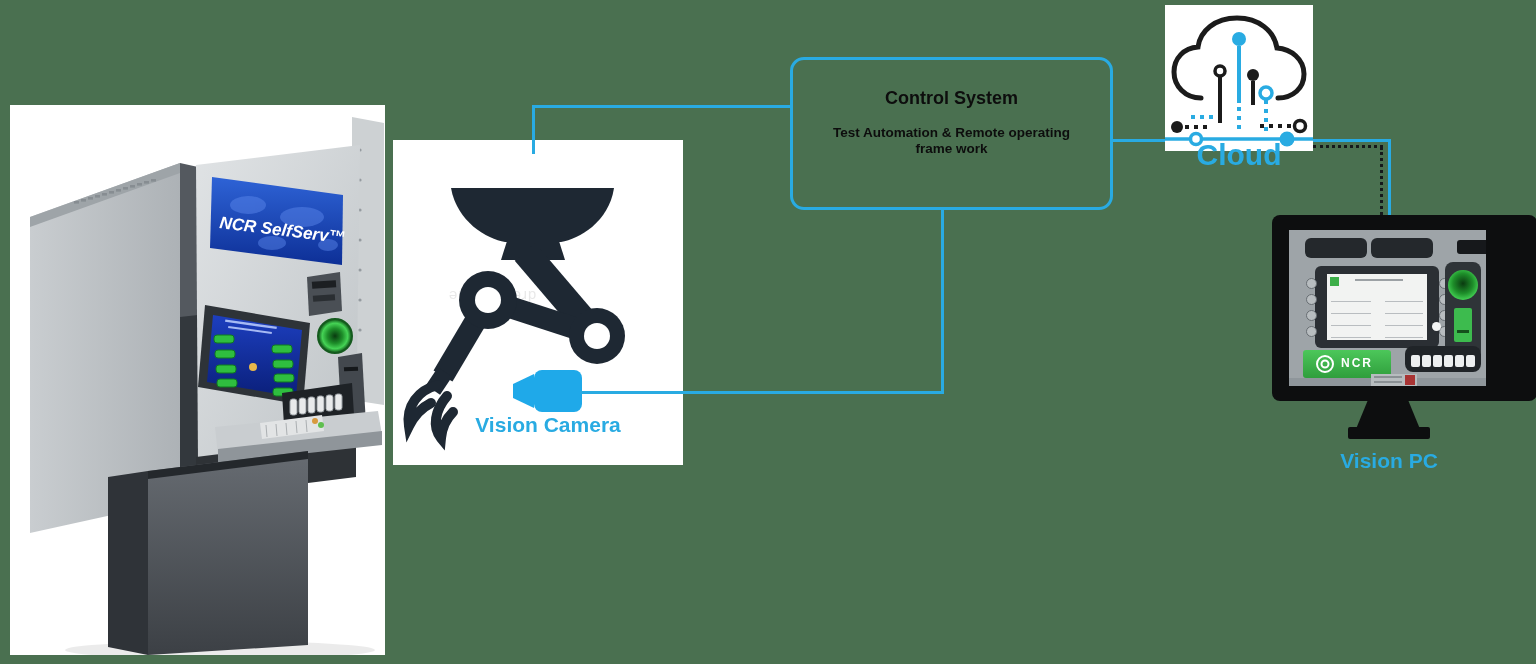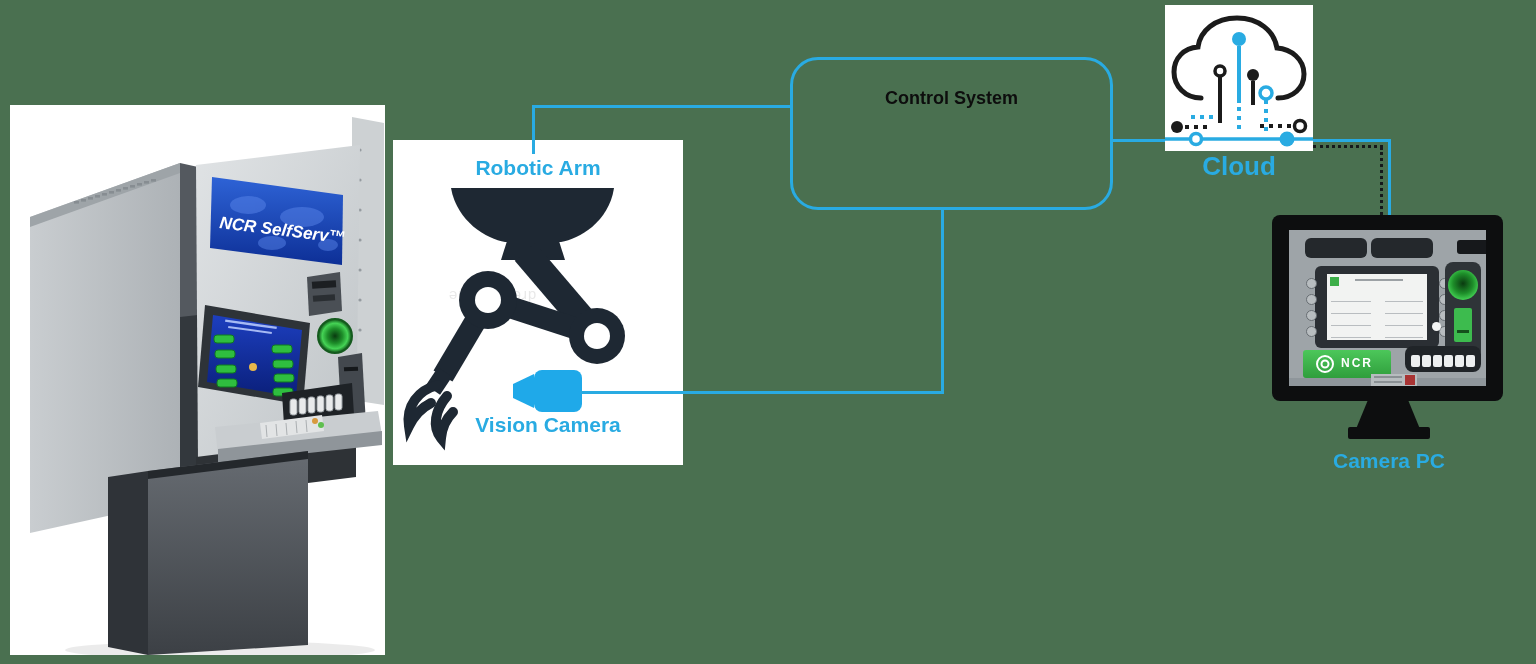--- a/index.html
+++ b/index.html
@@ -6,25 +6,25 @@
   #stage{position:relative;width:1536px;height:664px;background:#4A7050;overflow:hidden;
          font-family:"Liberation Sans",sans-serif;}
   .abs{position:absolute;}
   .whitebox{position:absolute;background:#ffffff;}
   .cyanlbl{position:absolute;color:#29ABE2;font-weight:bold;font-size:20px;text-align:center;}
   .line{position:absolute;background:#29ABE2;}
   .dotline-h{position:absolute;border-top:3px dotted #15181b;height:0;}
   .dotline-v{position:absolute;border-left:3px dotted #15181b;width:0;}
   
   .ctrl{position:absolute;left:790px;top:57px;width:317px;height:147px;border:3px solid #29ABE2;
-        border-radius:28px;background:transparent;text-align:center;color:#0d0d0d;}
+        border-radius:14px;background:transparent;text-align:center;color:#0d0d0d;}
   .ctrl-title{margin-top:28px;font-size:18px;font-weight:bold;}
   .ctrl-sub{margin-top:16px;font-size:13.5px;font-weight:bold;line-height:16px;}
   
-  .pc{position:absolute;left:1272px;top:215px;width:231px;height:186px;background:#0d0e0f;border-radius:8px;}
+  .pc{position:absolute;left:1272px;top:215px;width:231px;height:186px;background:#0d0e0f;border-radius:8px;padding-left:34px;}
   .pcfas{position:absolute;left:17px;top:15px;width:197px;height:156px;background:#9EA4A8;overflow:hidden;}
   .fkey{width:9px;height:12px;background:#EDEFF0;border-radius:2px;display:inline-block;margin:0 1px;}
   .sbtn{position:absolute;width:9px;height:9px;border-radius:50%;background:#B8BDC0;border:1px solid #686E73;}
   .wm{position:absolute;color:#777;opacity:0.16;font-size:15px;transform:rotate(180deg);letter-spacing:1px;}
   .title{position:absolute;left:394px;top:556px;width:860px;font-size:45px;font-weight:bold;
          color:#0a0a0a;letter-spacing:-1px;white-space:nowrap;}
 </style>
 </head>
 <body>
 
@@ -158,21 +158,20 @@
       <circle cx="305" cy="316" r="3" fill="#D89A3E"></circle>
         <circle cx="311" cy="320" r="3" fill="#5FBF4F"></circle>
 
       <polygon points="98,372 138,366 138,550 98,542" fill="#2F3338"></polygon>
       <polygon points="138,366 298,346 298,540 138,550" fill="url(#gped)"></polygon>
       <polygon points="138,366 298,346 298,354 138,374" fill="#24282C"></polygon>
     </svg>
   </div>
 
   <div class="whitebox" style="left:393px;top:140px;width:290px;height:325px;">
-    <div class="cyanlbl" style="left:0;top:16px;width:100%;font-size:21px;">Robotic Arm</div>
     <div class="wm" style="left:55px;top:148px;">dreamstime</div>
     <svg class="abs" style="left:0;top:0;" width="290" height="325" viewBox="0 0 290 325">
       <g fill="#1E2833" stroke="none">
         <path d="M58,48 H221 C216,82 186,99 168,102 L112,102 C94,99 64,82 58,48 Z"></path>
         <path d="M114,101 L166,101 L172,120 L108,120 Z"></path>
       </g>
       <g stroke="#1E2833" fill="none">
         <line x1="132" y1="112" x2="202" y2="194" stroke-width="27"></line>
         <line x1="203" y1="195" x2="95" y2="160" stroke-width="22"></line>
         <line x1="95" y1="160" x2="50" y2="236" stroke-width="22"></line>
@@ -187,20 +186,24 @@
     </svg>
     <svg class="abs" style="left:120px;top:228px;" width="72" height="46" viewBox="0 0 72 46">
       <polygon points="0,16 21,6 21,40 0,30" fill="#1FA9E9"></polygon>
       <rect x="21" y="2" width="48" height="42" rx="8" fill="#1FA9E9"></rect>
     </svg>
     <div class="cyanlbl" style="left:10px;top:273px;width:290px;font-size:21px;">Vision Camera</div>
   </div>
 
   <div class="ctrl">
     <div class="ctrl-title">Control System</div>
+    <div class="ctrl-sub">
+      <div>Test Automation &amp; Remote operating</div>
+      <div>frame work</div>
+    </div>
   </div>
 
   <div class="whitebox" style="left:1165px;top:5px;width:148px;height:146px;">
     <svg width="148" height="146" viewBox="0 0 148 146">
       <path d="M36,93 C20,93 9,81 9,67 C9,53 19,43 33,42 C35,26 50,13 72,13 C94,13 109,26 112,43 C126,44 139,54 139,69 C139,83 128,93 113,93" fill="none" stroke="#1B1B1B" stroke-width="5" stroke-linecap="round"></path>
 
       <circle cx="74" cy="34" r="7" fill="#29ABE2"></circle>
       <line x1="74" y1="41" x2="74" y2="98" stroke="#29ABE2" stroke-width="4"></line>
       <line x1="74" y1="102" x2="74" y2="128" stroke="#29ABE2" stroke-width="4" stroke-dasharray="4,5"></line>
       <circle cx="101" cy="88" r="6" fill="#fff" stroke="#29ABE2" stroke-width="3.5"></circle>
@@ -214,21 +217,21 @@
       <line x1="95" y1="121" x2="128" y2="121" stroke="#1B1B1B" stroke-width="4" stroke-dasharray="4,5"></line>
       <circle cx="135" cy="121" r="5.5" fill="#fff" stroke="#1B1B1B" stroke-width="3.5"></circle>
       <circle cx="12" cy="122" r="6" fill="#1B1B1B"></circle>
       <line x1="20" y1="122" x2="46" y2="122" stroke="#1B1B1B" stroke-width="4" stroke-dasharray="4,5"></line>
 
       <line x1="0" y1="134" x2="148" y2="134" stroke="#29ABE2" stroke-width="3.5"></line>
       <circle cx="31" cy="134" r="5.5" fill="#fff" stroke="#29ABE2" stroke-width="3.5"></circle>
       <circle cx="122" cy="134" r="7.5" fill="#29ABE2"></circle>
     </svg>
   </div>
-  <div class="cyanlbl" style="left:1165px;top:151px;width:148px;font-size:26px;">Cloud</div>
+  <div class="cyanlbl" style="left:1165px;top:138px;width:148px;font-size:30px;">Cloud</div>
 
   <div class="line" style="left:532px;top:105px;width:3px;height:49px;"></div>
   <div class="line" style="left:532px;top:105px;width:258px;height:3px;"></div>
   <div class="line" style="left:941px;top:207px;width:3px;height:187px;"></div>
   <div class="line" style="left:580px;top:391px;width:364px;height:3px;"></div>
   <div class="line" style="left:1110px;top:139px;width:55px;height:3px;"></div>
   <div class="line" style="left:1313px;top:139px;width:78px;height:3px;"></div>
   <div class="line" style="left:1388px;top:139px;width:3px;height:80px;"></div>
   <div class="dotline-h" style="left:1313px;top:145px;width:70px;"></div>
   <div class="dotline-v" style="left:1380px;top:147px;height:68px;"></div>
@@ -284,16 +287,16 @@
       <div class="abs" style="left:82px;top:144px;width:46px;height:12px;background:#B7BCBF;">
         <div class="abs" style="left:34px;top:1px;width:10px;height:10px;background:#A83434;"></div>
         <div class="abs" style="left:3px;top:2px;width:28px;height:2px;background:#8A9094;"></div>
         <div class="abs" style="left:3px;top:7px;width:28px;height:2px;background:#8A9094;"></div>
       </div>
     </div>
   </div>
   <div class="abs" style="left:1356px;top:401px;width:64px;height:28px;background:#0d0e0f;
        clip-path:polygon(18% 0,82% 0,100% 100%,0 100%);"></div>
   <div class="abs" style="left:1348px;top:427px;width:82px;height:12px;background:#0d0e0f;border-radius:2px;"></div>
-  <div class="cyanlbl" style="left:1289px;top:449px;width:200px;font-size:21px;">Camera PC</div>
+  <div class="cyanlbl" style="left:1289px;top:449px;width:200px;font-size:21px;">Vision PC</div>
 
 
 </div>
 
 </body></html>

